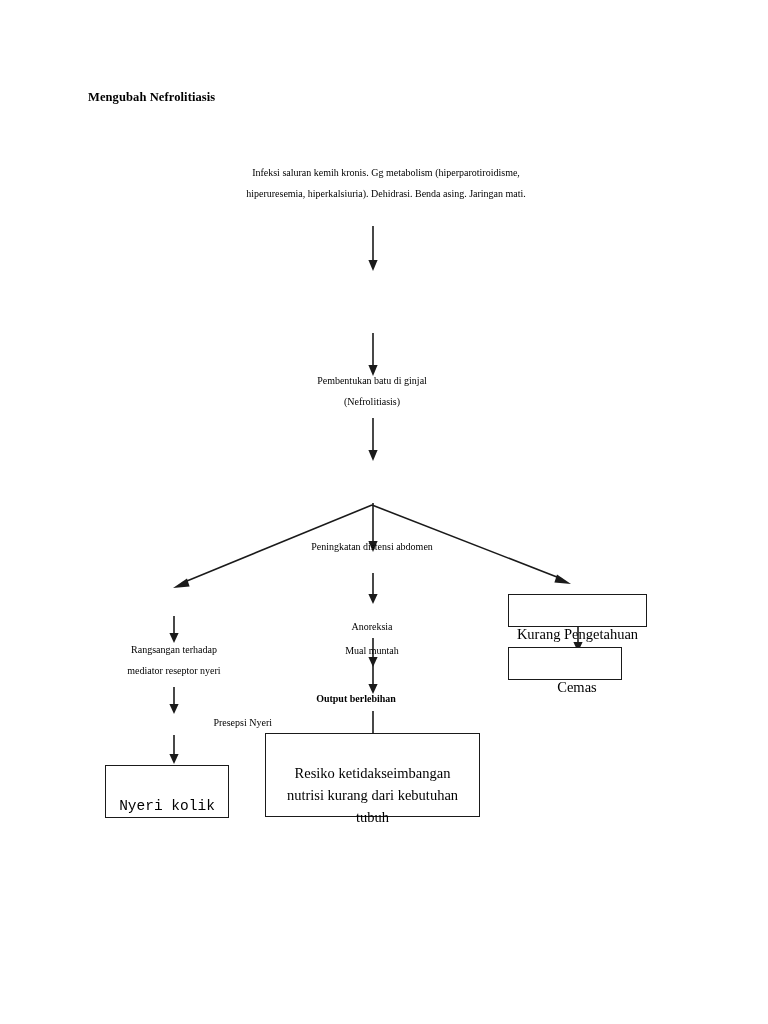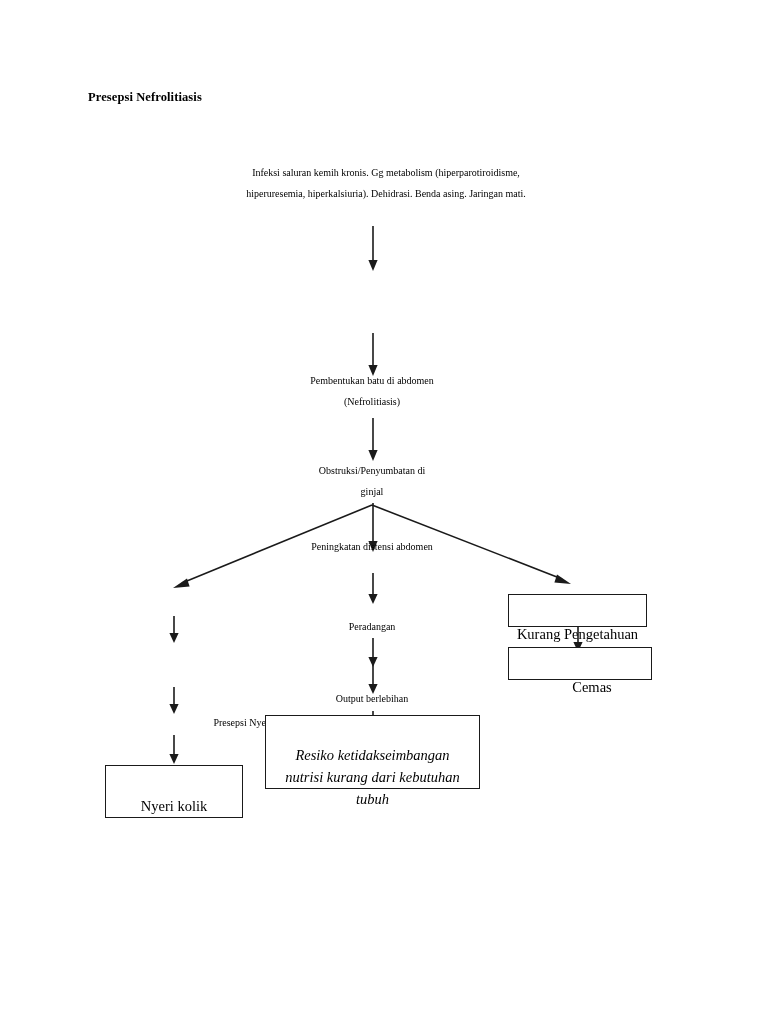--- a/index.html
+++ b/index.html
@@ -77,46 +77,44 @@
   .arrow-head {
     fill: #1a1a1a;
     stroke: none;
   }
 </style>
 </head>
 <body>
 
 <div class="page">
 
-  <div class="doc-title">Presepsi Nefrolitiasis</div>
+  <div class="doc-title">Mengubah Nefrolitiasis</div>
 
   <div class="node" style="left:132px; top:162px; width:508px;">Infeksi saluran kemih kronis. Gg metabolism (hiperparotiroidisme,
 hiperuresemia, hiperkalsiuria). Dehidrasi. Benda asing. Jaringan mati.</div>
 
   <svg class="arrow-svg" style="left:364px; top:226px; width:18px; height:46px;" viewBox="0 0 18 46">
     <line class="arrow-line" x1="9" y1="0" x2="9" y2="37"></line>
     <polygon class="arrow-head" points="9,45 4.4,34 13.6,34"></polygon>
   </svg>
 
 
   <svg class="arrow-svg" style="left:364px; top:333px; width:18px; height:44px;" viewBox="0 0 18 44">
     <line class="arrow-line" x1="9" y1="0" x2="9" y2="35"></line>
     <polygon class="arrow-head" points="9,43 4.4,32 13.6,32"></polygon>
   </svg>
 
-  <div class="node" style="left:252px; top:370px; width:240px;">Pembentukan batu di abdomen
+  <div class="node" style="left:252px; top:370px; width:240px;">Pembentukan batu di ginjal
 (Nefrolitiasis)</div>
 
   <svg class="arrow-svg" style="left:364px; top:418px; width:18px; height:44px;" viewBox="0 0 18 44">
     <line class="arrow-line" x1="9" y1="0" x2="9" y2="35"></line>
     <polygon class="arrow-head" points="9,43 4.4,32 13.6,32"></polygon>
   </svg>
 
-  <div class="node" style="left:262px; top:460px; width:220px;">Obstruksi/Penyumbatan di
-ginjal</div>
 
   <svg class="arrow-svg" style="left:165px; top:500px; width:215px; height:95px;" viewBox="0 0 215 95">
     <line class="arrow-line" x1="207" y1="5" x2="17" y2="83"></line>
     <polygon class="arrow-head" points="8,88 22,78.5 24.6,86.5"></polygon>
   </svg>
 
   <svg class="arrow-svg" style="left:364px; top:503px; width:18px; height:50px;" viewBox="0 0 18 50">
     <line class="arrow-line" x1="9" y1="0" x2="9" y2="41"></line>
     <polygon class="arrow-head" points="9,49 4.4,38 13.6,38"></polygon>
   </svg>
@@ -132,69 +130,72 @@
     <line class="arrow-line" x1="9" y1="0" x2="9" y2="24"></line>
     <polygon class="arrow-head" points="9,31 4.4,21 13.6,21"></polygon>
   </svg>
 
 
   <svg class="arrow-svg" style="left:165px; top:616px; width:18px; height:28px;" viewBox="0 0 18 28">
     <line class="arrow-line" x1="9" y1="0" x2="9" y2="20"></line>
     <polygon class="arrow-head" points="9,27 4.4,17 13.6,17"></polygon>
   </svg>
 
+  <div class="node" style="left:76px; top:639px; width:196px;">Rangsangan terhadap
+mediator reseptor nyeri</div>
 
   <svg class="arrow-svg" style="left:165px; top:687px; width:18px; height:28px;" viewBox="0 0 18 28">
     <line class="arrow-line" x1="9" y1="0" x2="9" y2="20"></line>
     <polygon class="arrow-head" points="9,27 4.4,17 13.6,17"></polygon>
   </svg>
 
   <div class="node" style="left:76px; top:712px; width:196px;text-align:right;">Presepsi Nyeri</div>
 
   <svg class="arrow-svg" style="left:165px; top:735px; width:18px; height:30px;" viewBox="0 0 18 30">
     <line class="arrow-line" x1="9" y1="0" x2="9" y2="22"></line>
     <polygon class="arrow-head" points="9,29 4.4,19 13.6,19"></polygon>
   </svg>
 
-  <div class="boxnode" style="left:105px; top:765px; width:138px; height:53px;">
+  <div class="boxnode" style="left:105px; top:765px; width:124px; height:53px;font-family:Liberation Mono, monospace;">
     <span class="boxtext box-top-text">Nyeri kolik</span>
   </div>
 
-  <div class="node" style="left:282px; top:616px; width:180px;">Peradangan</div>
+  <div class="node" style="left:282px; top:616px; width:180px;">Anoreksia</div>
 
   <svg class="arrow-svg" style="left:364px; top:638px; width:18px; height:30px;" viewBox="0 0 18 30">
     <line class="arrow-line" x1="9" y1="0" x2="9" y2="22"></line>
     <polygon class="arrow-head" points="9,29 4.4,19 13.6,19"></polygon>
   </svg>
 
+  <div class="node" style="left:282px; top:640px; width:180px;">Mual muntah</div>
 
   <svg class="arrow-svg" style="left:364px; top:663px; width:18px; height:32px;" viewBox="0 0 18 32">
     <line class="arrow-line" x1="9" y1="0" x2="9" y2="24"></line>
     <polygon class="arrow-head" points="9,31 4.4,21 13.6,21"></polygon>
   </svg>
 
-  <div class="node" style="left:272px; top:688px; width:200px;">Output berlebihan</div>
+  <div class="node" style="left:256px; top:688px; width:200px;font-weight:bold;">Output berlebihan</div>
 
   <svg class="arrow-svg" style="left:364px; top:711px; width:18px; height:44px;" viewBox="0 0 18 44">
     <line class="arrow-line" x1="9" y1="0" x2="9" y2="35"></line>
     <polygon class="arrow-head" points="9,43 4.4,33 13.6,33"></polygon>
   </svg>
 
-  <div class="boxnode" style="left:265px; top:715px; width:215px; height:74px;font-style:italic;">
+  <div class="boxnode" style="left:265px; top:733px; width:215px; height:84px;">
     <span class="boxtext box-mid-text">Resiko ketidakseimbangan
 nutrisi kurang dari kebutuhan
 tubuh</span>
   </div>
 
   <div class="boxnode" style="left:508px; top:594px; width:139px; height:33px;">
     <span class="boxtext box-mid-text">Kurang Pengetahuan</span>
   </div>
 
   <svg class="arrow-svg" style="left:569px; top:627px; width:18px; height:26px;" viewBox="0 0 18 26">
     <line class="arrow-line" x1="9" y1="0" x2="9" y2="18"></line>
     <polygon class="arrow-head" points="9,25 4.4,15 13.6,15"></polygon>
   </svg>
 
-  <div class="boxnode" style="left:508px; top:647px; width:144px; height:33px;padding-left:24px;">
+  <div class="boxnode" style="left:508px; top:647px; width:114px; height:33px;padding-left:24px;">
     <span class="boxtext box-mid-text">Cemas</span>
   </div>
 
 </div>
 
 </body></html>

